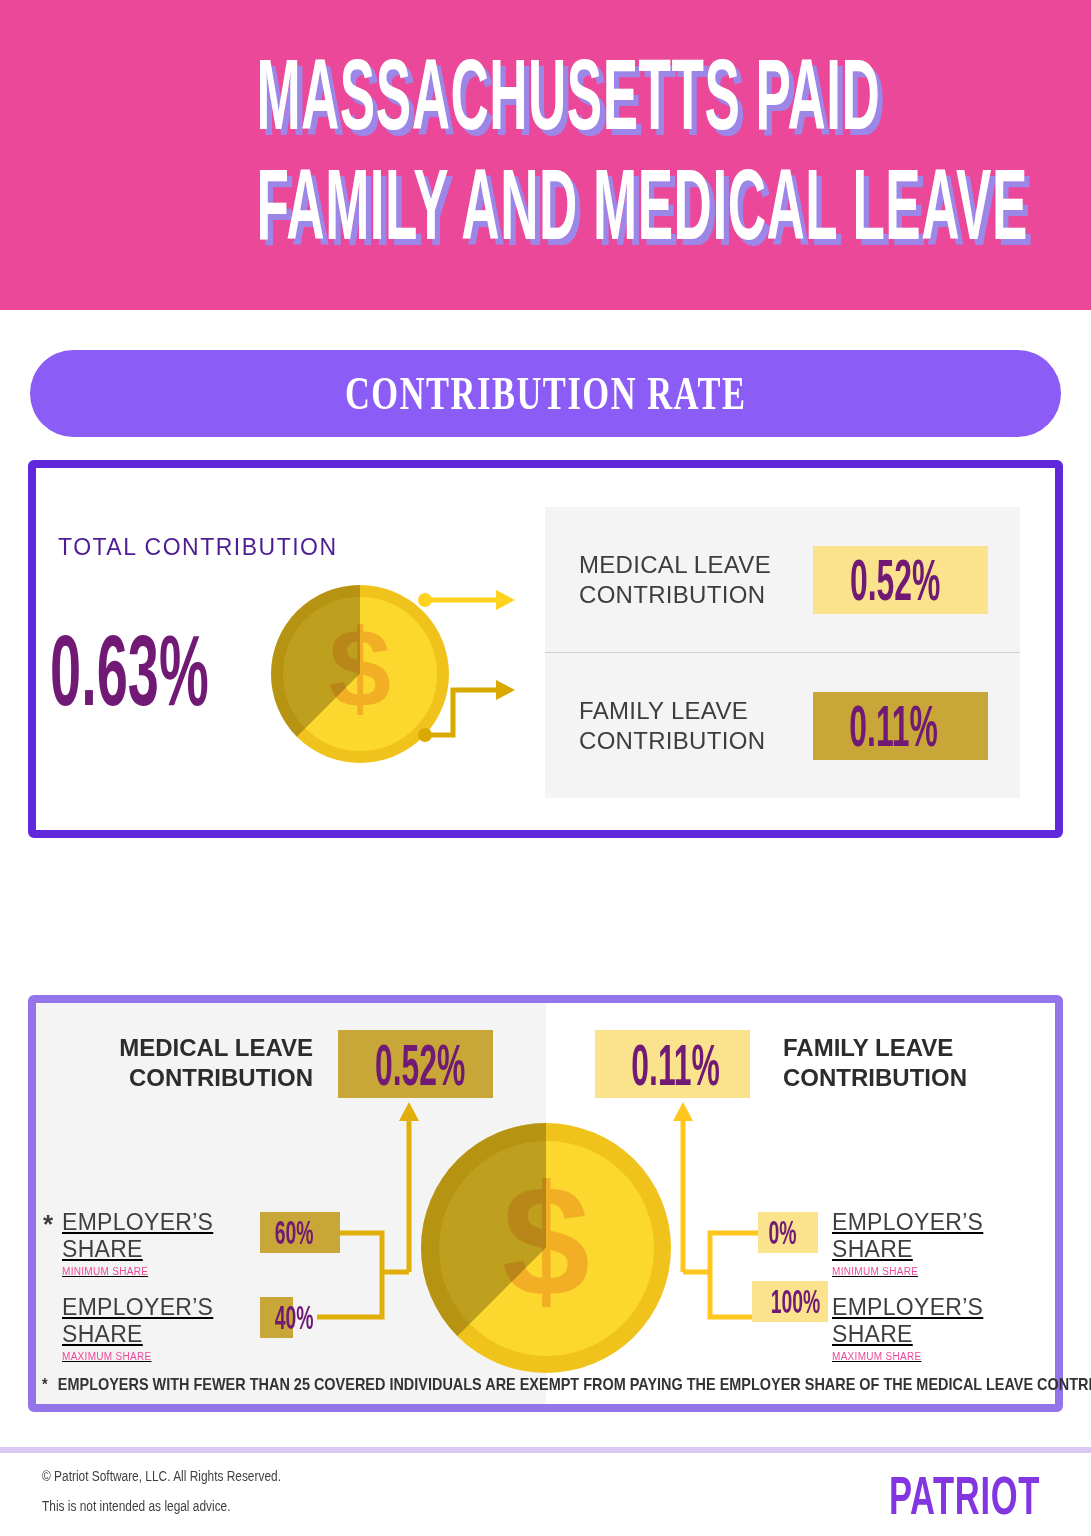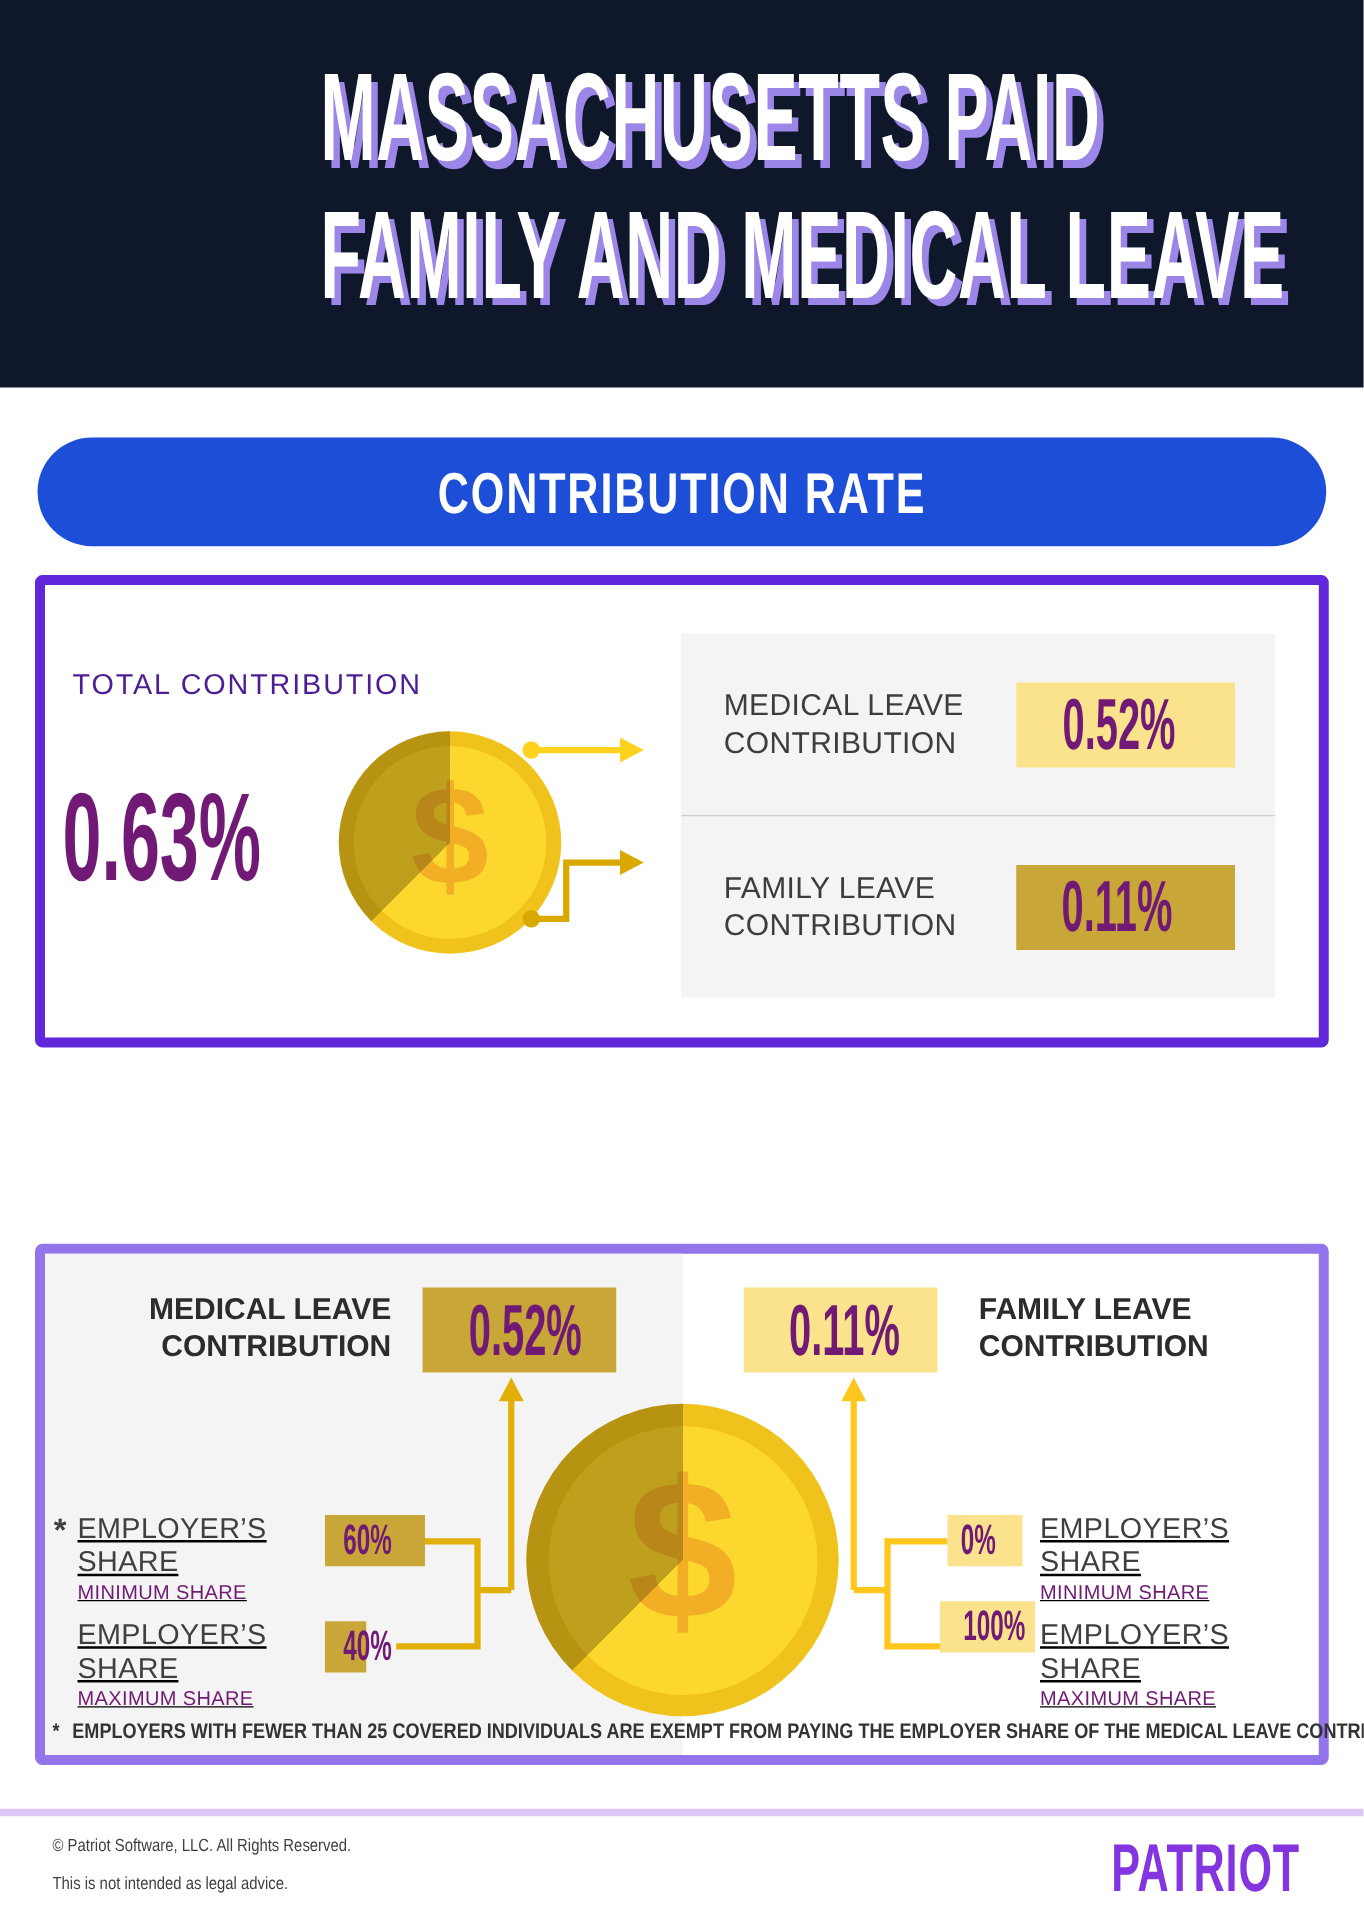--- a/index.html
+++ b/index.html
@@ -1,31 +1,31 @@
 <!DOCTYPE html>
 <html><head>
 <meta charset="utf-8">
 <style>
   * { margin:0; padding:0; box-sizing:border-box; }
   body { background:#ffffff; font-family:"Liberation Sans", sans-serif; }
   .page { position:relative; width:1091px; height:1536px; background:#fff; overflow:hidden; }
 
   
-  .hero { position:absolute; left:0; top:0; width:1091px; height:310px; background:#0f172a; }
+  .hero { position:absolute; left:0; top:0; width:1091px; height:310px; background:#ec4899; }
   .hero-line { position:absolute; left:0; width:1091px; text-align:center; color:#fff;
     font-weight:bold; font-size:100px; line-height:104px; white-space:nowrap;
     transform:scaleX(0.53); transform-origin:center;
     text-shadow:10px 6px 0 #9C86E8; letter-spacing:1px; }
   .hero-line.l1 { top:42px; }
   .hero-line.l2 { top:152px; }
 
   
   .pill { position:absolute; left:30px; width:1031px; height:87px; border-radius:44px;
     display:flex; align-items:center; justify-content:center; }
-  .pill.p1 { top:350px; background:#1d4ed8; }
+  .pill.p1 { top:350px; background:#8b5cf6;font-family:Liberation Serif, serif; }
   .pill.p2 { top:885px; background:#8A64EA; }
   .pill-label { color:#fff; font-weight:bold; font-size:46px; letter-spacing:2px;
     white-space:nowrap; display:inline-block; transform:scaleX(0.75); }
 
   
   .box { position:absolute; left:28px; width:1035px; background:#fff; border-radius:6px; }
   .box1 { top:460px; height:378px; border:8px solid #6128DB; }
   .box2 { top:995px; height:417px; border:8px solid #9374EA; }
 
   
@@ -58,21 +58,21 @@
   .gray-half { position:absolute; left:0; top:0; width:510px; height:401px; background:#F5F4F4; }
   .dist-label { position:absolute; top:30px; font-weight:bold; font-size:24px; line-height:30px; color:#2c2c2c; }
   .dist-label.med { left:72px; width:205px; text-align:right; }
   .dist-label.fam { left:747px; width:240px; text-align:left; }
   .badge.top { width:155px; height:68px; font-size:58px; position:absolute; top:27px; }
   .badge.med-b { left:302px; }
   .badge.fam-b { left:559px; }
 
   .share-block { position:absolute; width:230px;text-decoration:underline; }
   .share-title { font-size:23px; color:#3f3f3f; letter-spacing:0.3px; }
-  .share-sub { font-size:16px; color:#701a75; margin-top:3px; letter-spacing:0.3px; }
+  .share-sub { font-size:10px; color:#ec4899; margin-top:3px; letter-spacing:0.3px; }
   .share-ast { position:absolute; font-size:26px; font-weight:bold; color:#3f3f3f; }
   .badge.small { position:absolute; height:41px; font-size:34px; }
   .badge.small .numc { transform:scaleX(0.57); }
 
   .footnote { position:absolute; left:6px; top:372px; white-space:nowrap; font-size:17px;
     color:#333; transform:scaleX(0.85); transform-origin:left center; font-weight:bold; }
   .footnote .mark { margin:0 12px 0 0; }
 
   .overlay-svg { position:absolute; left:0; top:0; }
 

